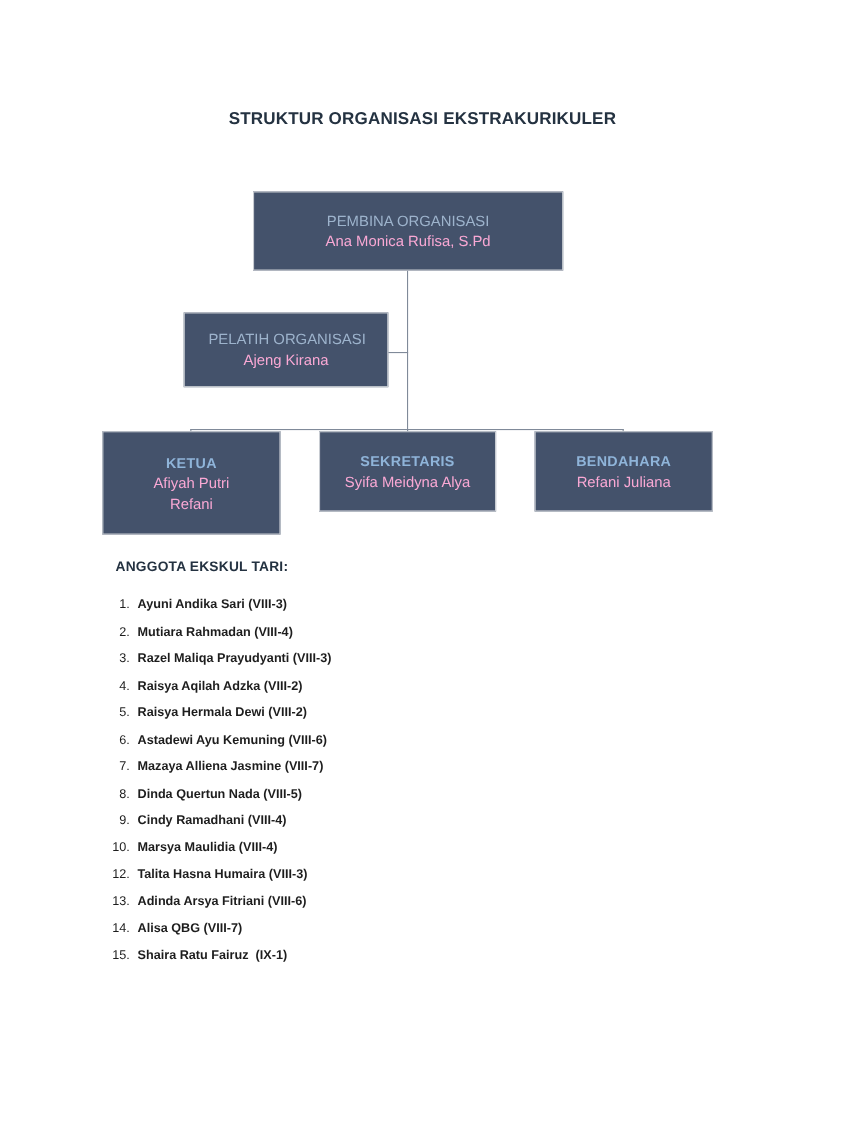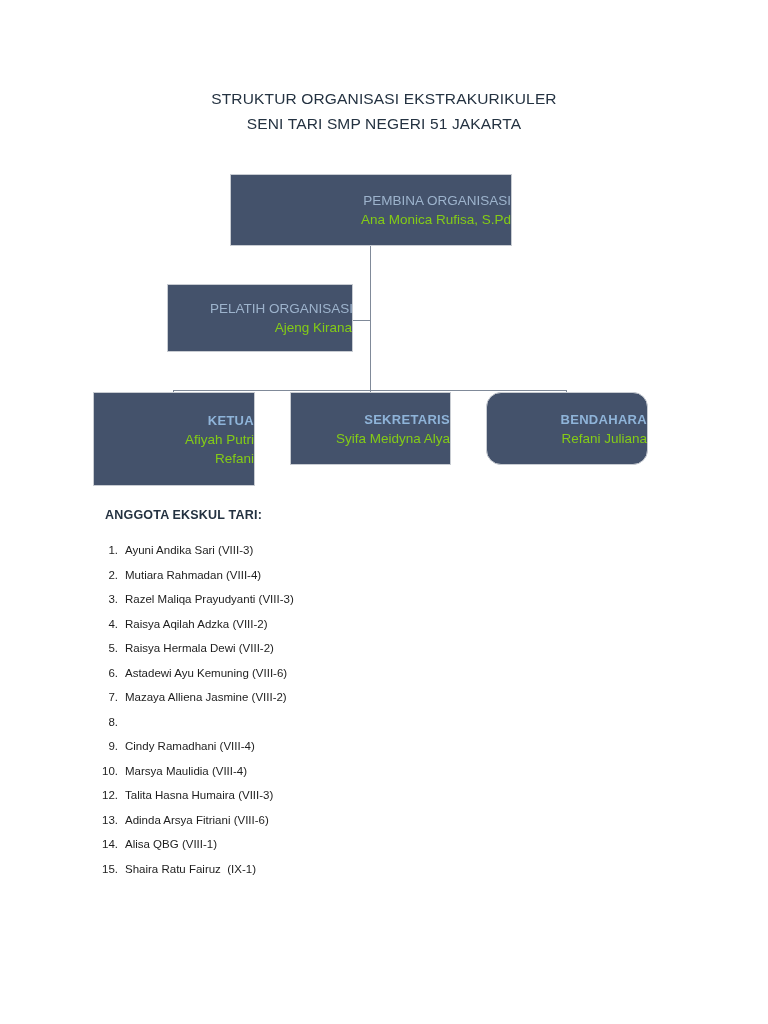--- a/index.html
+++ b/index.html
@@ -15,25 +15,25 @@
     overflow: hidden;
     font-family: "Liberation Sans", sans-serif;
     color: #243241;
     -webkit-font-smoothing: antialiased;
   }
 
   
   .doc-title {
     position: absolute;
     left: 0;
-    top: 86px;
+    top: 96px;
     width: 768px;
     text-align: center;
     font-size: 15.5px;
-    font-weight: normal;
+    font-weight: bold;
     letter-spacing: 0.15px;
     color: #243241;
     line-height: 25px;
   }
   .doc-title .line { display: block; }
 
   
   .chart {
     position: absolute;
     left: 0;
@@ -42,33 +42,33 @@
     height: 480px;
   }
 
   .node {
     position: absolute;
     background: #44526b;
     border: 1px solid #c8ccd2;
     box-sizing: border-box;
     display: flex;
     flex-direction: column;
-    align-items: flex-end;
+    align-items: center;
     justify-content: center;
     text-align: center;
     z-index: 2;
   }
   .node .role {
     color: #9db3cc;
     font-size: 13.5px;
     line-height: 19px;
     white-space: nowrap;
   }
   .node .person {
-    color: #84cc16;
+    color: #f9a8d4;
     font-size: 13.5px;
     line-height: 19px;
   }
   .node.officer .role {
     font-weight: bold;
     color: #8fb4d9;
     font-size: 13px;
     letter-spacing: 0.3px;
   }
   .node.officer .person {
@@ -88,21 +88,21 @@
     font-size: 13.5px;
   }
   #node-ketua {
     left: 93px; top: 392px; width: 162px; height: 94px;
   }
   #node-sekretaris {
     left: 290px; top: 392px; width: 161px; height: 73px;
   }
   #node-sekretaris .person { font-size: 13.5px; white-space: nowrap; }
   #node-bendahara {
-    left: 486px; top: 392px; width: 162px; height: 73px; border-radius: 15px;
+    left: 486px; top: 392px; width: 162px; height: 73px;
   }
 
   
   .conn {
     position: absolute;
     background: #808a99;
     z-index: 1;
   }
   
   #conn-trunk { left: 370px; top: 246px; width: 1px; height: 146px; }
@@ -144,28 +144,28 @@
   .member-num {
     width: 25px;
     text-align: right;
     padding-right: 0;
     flex: 0 0 auto;
   }
   .member-name {
     padding-left: 7px;
     white-space: pre;
     flex: 1 1 auto;
+    font-weight: bold;
   }
 </style>
 </head>
 <body>
 
 <div class="doc-title">
   <span class="line">STRUKTUR ORGANISASI EKSTRAKURIKULER</span>
-  <span class="line">SENI TARI SMP NEGERI 51 JAKARTA</span>
 </div>
 
 <div class="chart">
 
   <div class="conn" id="conn-trunk"></div>
   <div class="conn" id="conn-pelatih"></div>
   <div class="conn" id="conn-bar"></div>
   <div class="conn" id="conn-drop-ketua"></div>
   <div class="conn" id="conn-drop-sekretaris"></div>
   <div class="conn" id="conn-drop-bendahara"></div>
@@ -220,43 +220,44 @@
       <li class="member-row">
         <span class="member-num">5.</span>
         <span class="member-name">Raisya Hermala Dewi (VIII-2)</span>
       </li>
       <li class="member-row">
         <span class="member-num">6.</span>
         <span class="member-name">Astadewi Ayu Kemuning (VIII-6)</span>
       </li>
       <li class="member-row">
         <span class="member-num">7.</span>
-        <span class="member-name">Mazaya Alliena Jasmine (VIII-2)</span>
+        <span class="member-name">Mazaya Alliena Jasmine (VIII-7)</span>
       </li>
       <li class="member-row">
         <span class="member-num">8.</span>
+        <span class="member-name">Dinda Quertun Nada (VIII-5)</span>
       </li>
       <li class="member-row">
         <span class="member-num">9.</span>
         <span class="member-name">Cindy Ramadhani (VIII-4)</span>
       </li>
       <li class="member-row">
         <span class="member-num">10.</span>
         <span class="member-name">Marsya Maulidia (VIII-4)</span>
       </li>
       <li class="member-row">
         <span class="member-num">12.</span>
         <span class="member-name">Talita Hasna Humaira (VIII-3)</span>
       </li>
       <li class="member-row">
         <span class="member-num">13.</span>
         <span class="member-name">Adinda Arsya Fitriani (VIII-6)</span>
       </li>
       <li class="member-row">
         <span class="member-num">14.</span>
-        <span class="member-name">Alisa QBG (VIII-1)</span>
+        <span class="member-name">Alisa QBG (VIII-7)</span>
       </li>
       <li class="member-row">
         <span class="member-num">15.</span>
         <span class="member-name">Shaira Ratu Fairuz  (IX-1)</span>
       </li>
     </ol>
 </div>
 
 </body></html>

